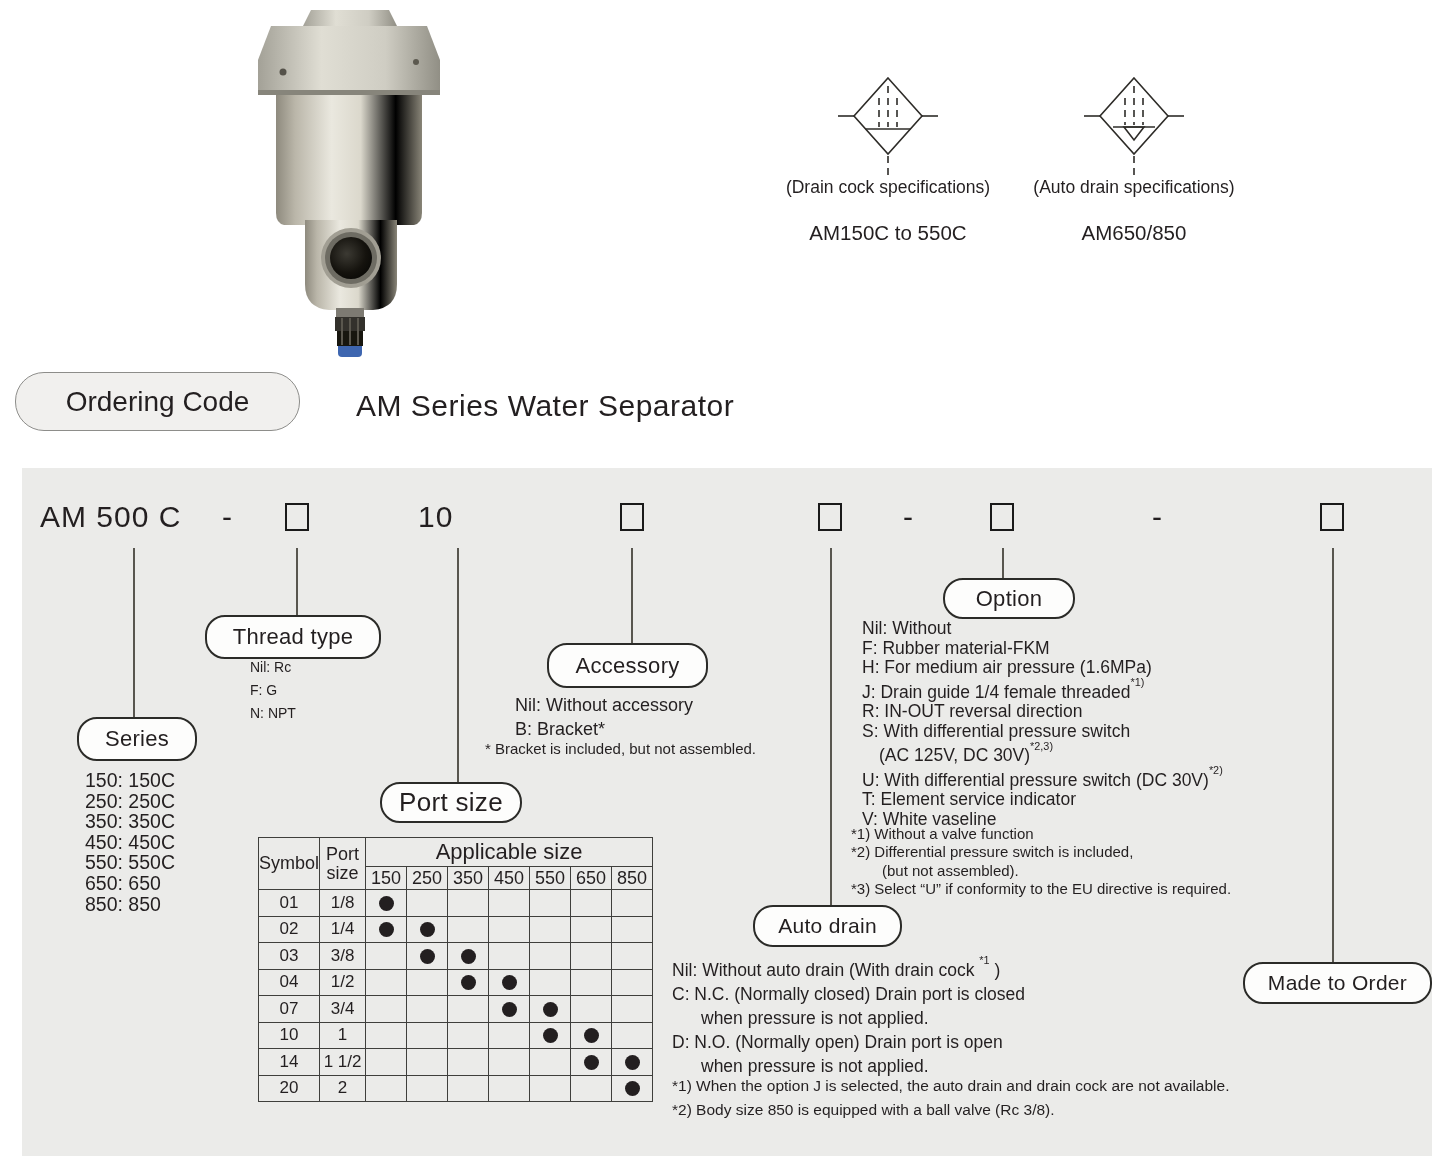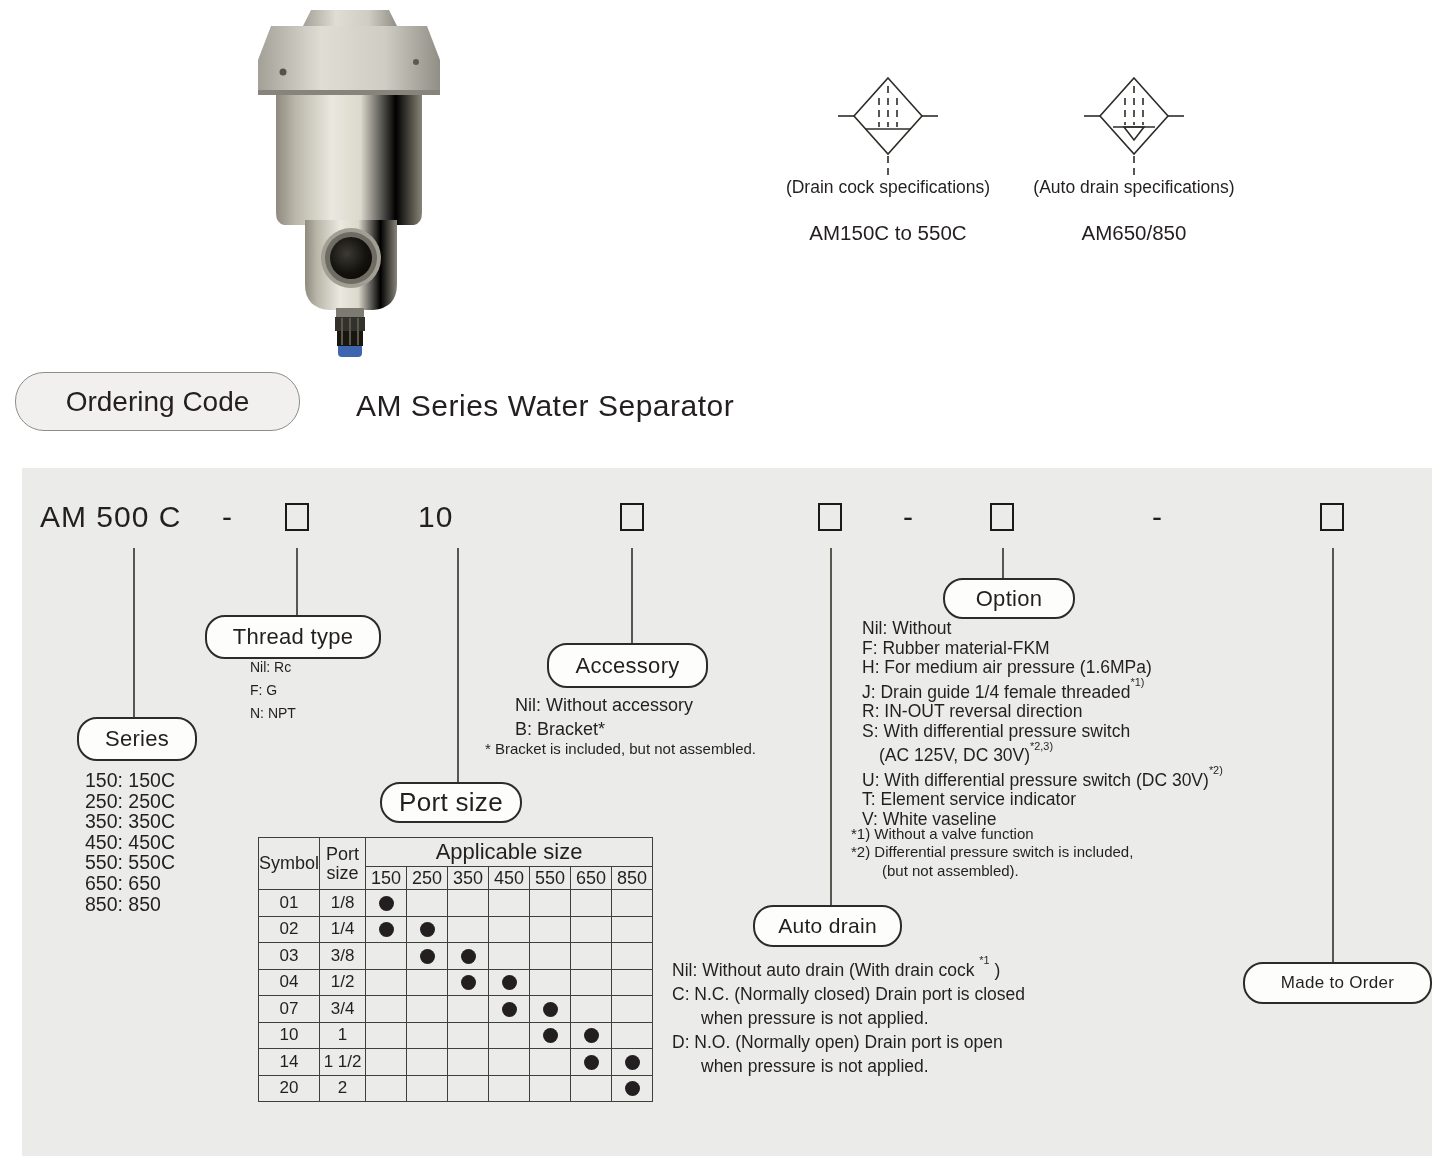--- a/index.html
+++ b/index.html
@@ -146,21 +146,21 @@
     <div class="vline" style="left:808px;top:80px;height:357px;"></div>
     <div class="vline" style="left:980px;top:80px;height:30px;"></div>
     <div class="vline" style="left:1310px;top:80px;height:414px;"></div>
 
     <div class="pill" style="left:183px;top:147px;width:172px;height:40px;">Thread type</div>
     <div class="pill" style="left:55px;top:249px;width:116px;height:40px;">Series</div>
     <div class="pill" style="left:525px;top:175px;width:157px;height:41px;">Accessory</div>
     <div class="pill" style="left:358px;top:314px;width:138px;height:37px;font-size:26px;">Port size</div>
     <div class="pill" style="left:921px;top:110px;width:128px;height:37px;text-align:right;">Option</div>
     <div class="pill" style="left:731px;top:437px;width:145px;height:38px;font-size:21px;">Auto drain</div>
-    <div class="pill" style="left:1221px;top:494px;width:185px;height:38px;font-size:17px;">Made to Order</div>
+    <div class="pill" style="left:1221px;top:494px;width:185px;height:38px;font-size:21px;">Made to Order</div>
 
     <div class="thread-list">
         <div class="ln">Nil: Rc</div>
         <div class="ln">F: G</div>
         <div class="ln">N: NPT</div>
       </div>
     <div class="series-list">
         <div class="ln">150: 150C</div>
         <div class="ln">250: 250C</div>
         <div class="ln">350: 350C</div>
@@ -183,27 +183,32 @@
         <div class="ln">S: With differential pressure switch</div>
         <div class="ln ind">(AC 125V, DC 30V)<sup>*2,3)</sup></div>
         <div class="ln">U: With differential pressure switch (DC 30V)<sup>*2)</sup></div>
         <div class="ln">T: Element service indicator</div>
         <div class="ln">V: White vaseline</div>
       </div>
     <div class="opt-fn">
         <div class="ln">*1) Without a valve function</div>
         <div class="ln">*2) Differential pressure switch is included,</div>
         <div class="ln ind">(but not assembled).</div>
+        <div class="ln">*3) Select “U” if conformity to the EU directive is required.</div>
       </div>
     <div class="ad-list">
         <div class="ln">Nil: Without auto drain (With drain cock <sup>*1</sup> )</div>
         <div class="ln">C: N.C. (Normally closed) Drain port is closed</div>
         <div class="ln ind">when pressure is not applied.</div>
         <div class="ln">D: N.O. (Normally open) Drain port is open</div>
         <div class="ln ind">when pressure is not applied.</div>
+      </div>
+    <div class="ad-fn">
+        <div class="ln">*1) When the option J is selected, the auto drain and drain cock are not available.</div>
+        <div class="ln">*2) Body size 850 is equipped with a ball valve (Rc 3/8).</div>
       </div>
 
     <table class="ps-table">
       <thead>
         <tr>
           <th class="c-sym" rowspan="2">Symbol</th>
           <th class="c-port" rowspan="2">Port<br>size</th>
           <th class="c-app" colspan="7">Applicable size</th>
         </tr>
         <tr>

